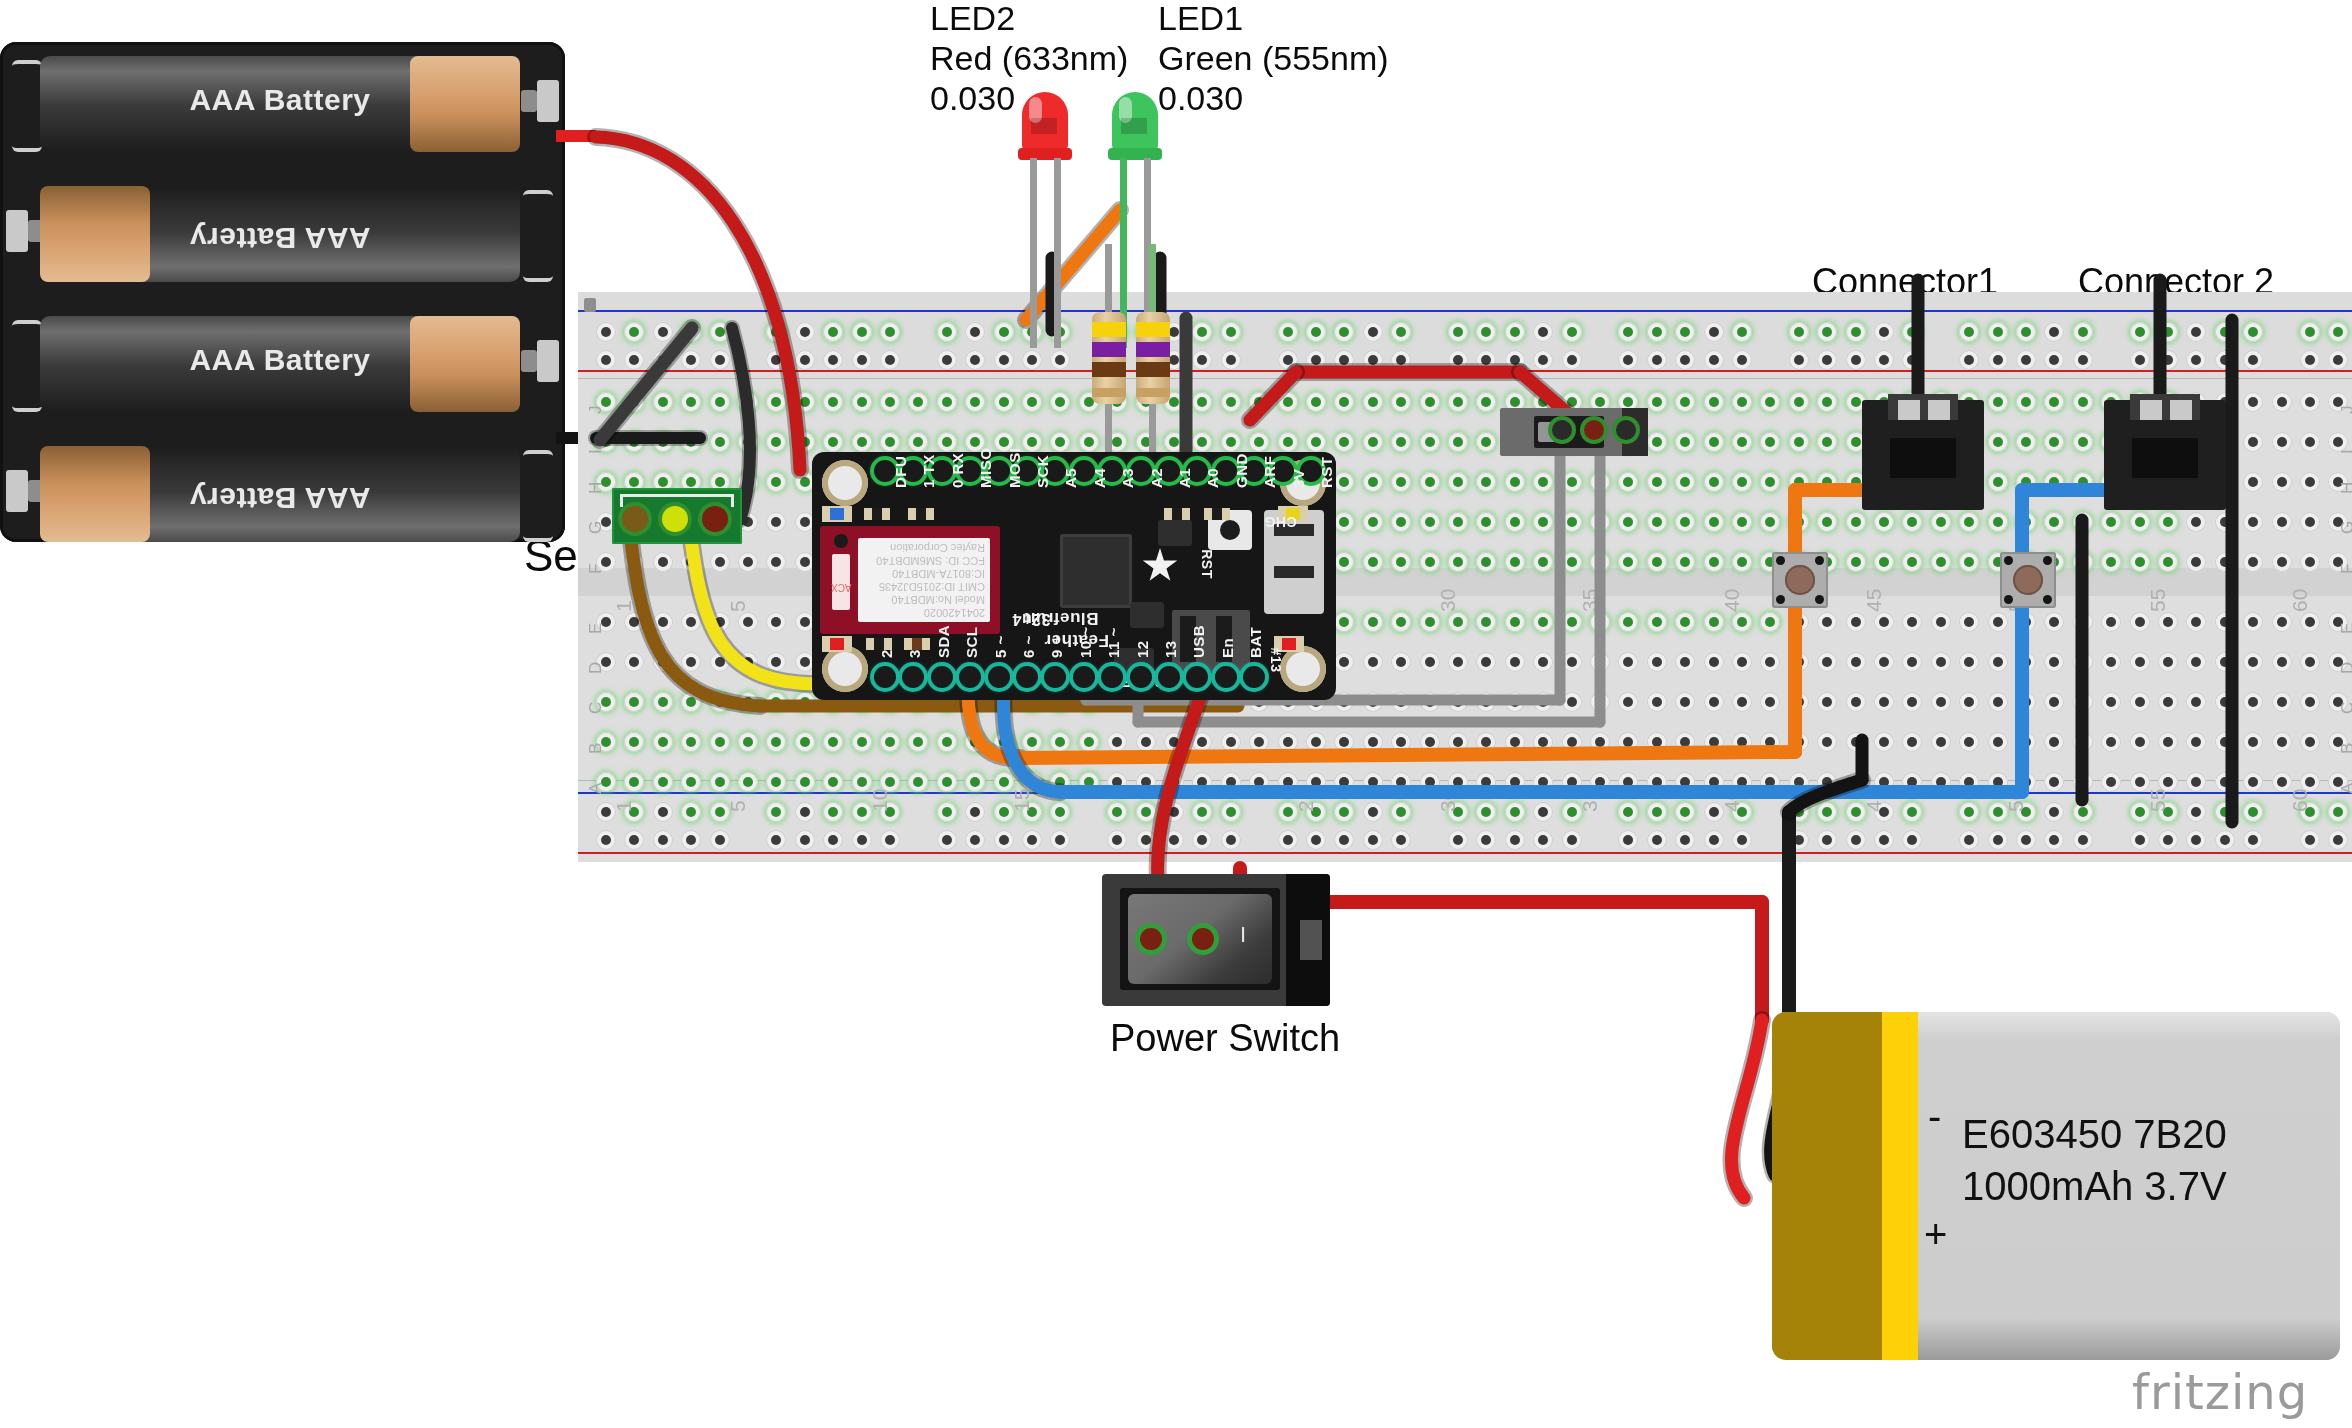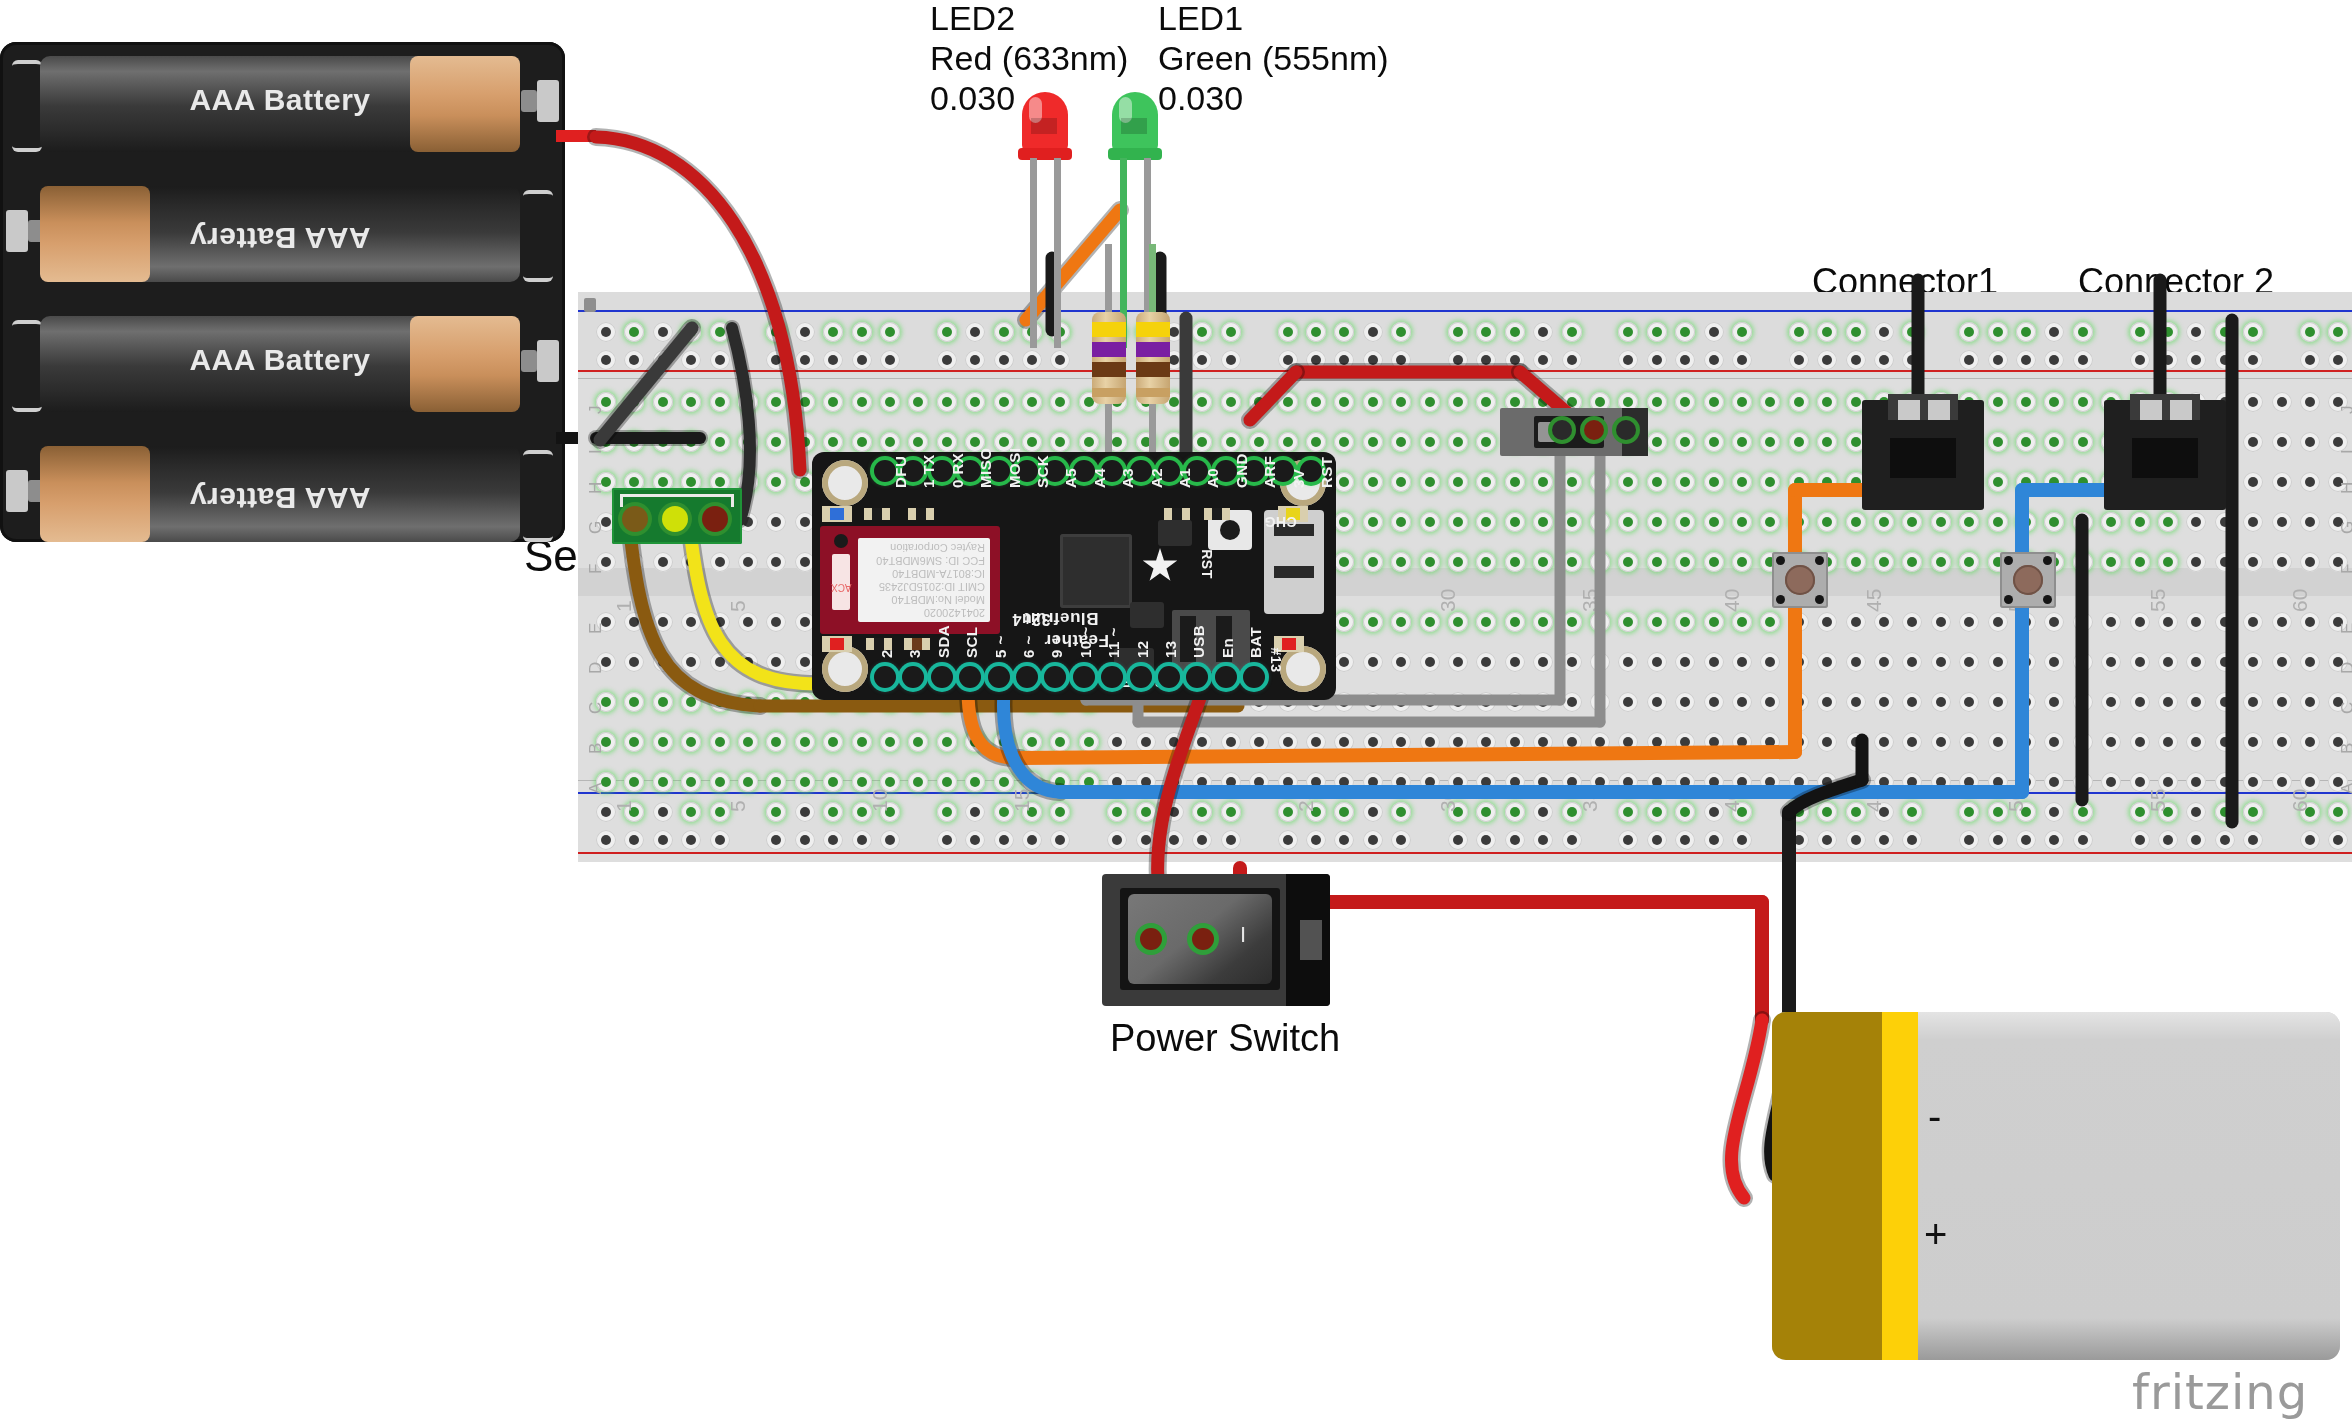--- a/index.html
+++ b/index.html
@@ -3040,16 +3040,18 @@
   <div class="abs" style="left:1140px;top:928px;width:22px;height:22px;border-radius:50%;background:#7a2010;box-shadow:0 0 0 5px #2f9f3a;"></div>
   <div class="abs" style="left:1192px;top:928px;width:22px;height:22px;border-radius:50%;background:#7a2010;box-shadow:0 0 0 5px #2f9f3a;"></div>
 
   <div class="abs" id="lipo">
     <div class="gold"></div>
       <div class="yel"></div>
       <div class="body"></div>
     <div class="pm" style="left:156px;top:82px;">-</div>
     <div class="pm" style="left:152px;top:200px;">+</div>
     <div class="lines">
+      <div>E603450 7B20</div>
+      <div>1000mAh 3.7V</div>
     </div>
   </div>
 
 </div>
 
 </body></html>

